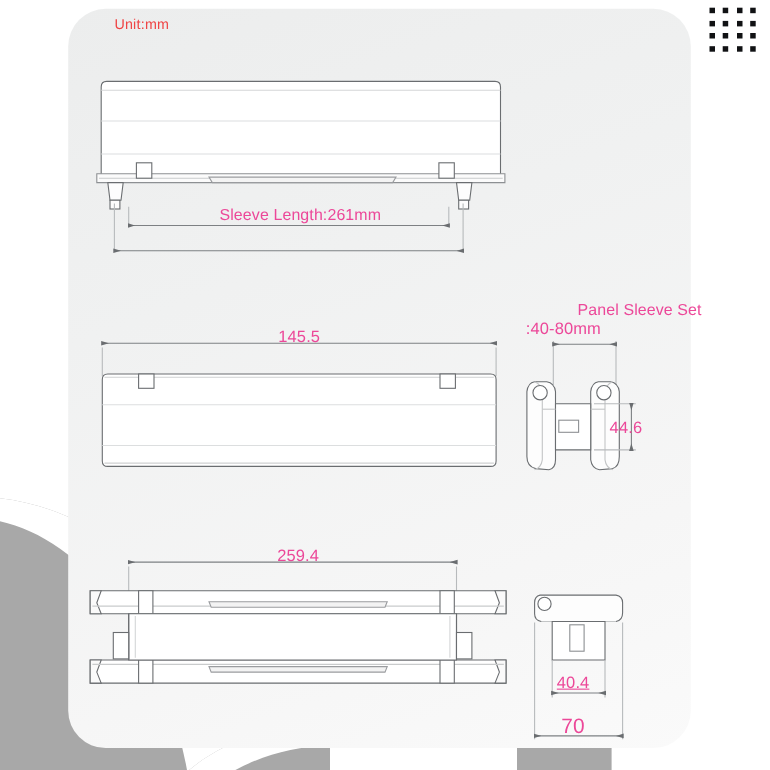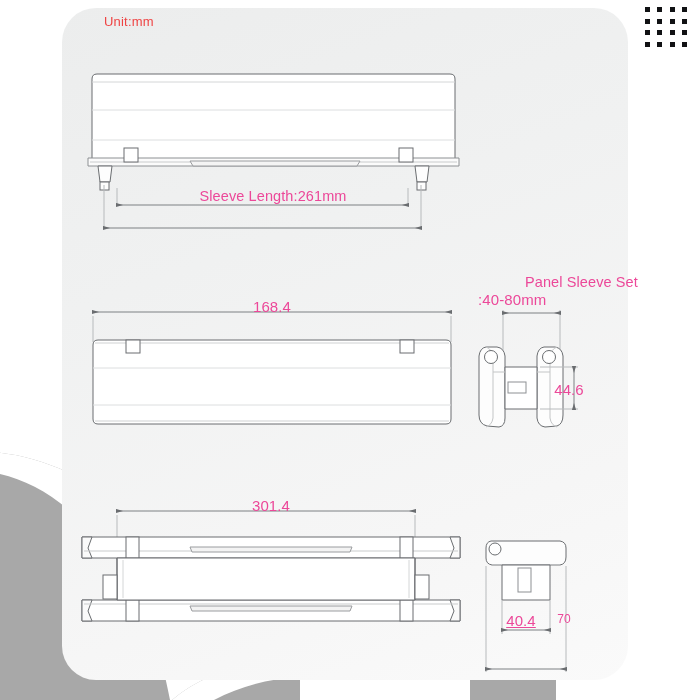--- a/index.html
+++ b/index.html
@@ -39,21 +39,21 @@
     position:absolute;z-index:5;color:#ec4899;font-size:14.5px;
     white-space:nowrap;letter-spacing:.1px;
   }
   .dim-text.c{transform:translateX(-50%);}
   .t-sleeve{left:273px;top:188px;}
   .t-fix{left:273px;top:212px;}
   .t-3138{left:272px;top:298px;font-size:15px;}
   .t-2594{left:271px;top:497px;font-size:15px;}
   .t-446{left:569px;top:381px;font-size:15px;}
   .t-404{left:521px;top:612px;font-size:15px;text-decoration:underline;}
-  .t-70{left:521px;top:612px;font-size:12px;margin-left:43px;}
+  .t-70{left:521px;top:650px;font-size:19px;}
   .t-panel1{left:501px;top:274px;font-size:14.5px;margin-left:24px;}
   .t-panel2{left:478px;top:291px;font-size:15px;}
 </style>
 </head>
 <body>
 
 <div id="stage">
 
   <svg class="swoosh-layer" viewBox="0 0 700 700">
     <path d="M -10 452 C 60 456 130 500 172 560 C 200 600 214 650 220 700 L -10 700 Z" fill="#a8a8a8"></path>
@@ -227,21 +227,21 @@
           <line x1="566" y1="566" x2="566" y2="672"></line>
         </g>
         <line x1="502" y1="630" x2="550" y2="630" stroke="#7d8083" marker-start="url(#al)" marker-end="url(#ar)"></line>
         <line x1="486" y1="669" x2="566" y2="669" stroke="#7d8083" marker-start="url(#al)" marker-end="url(#ar)"></line>
       </g>
 
     </g>
   </svg>
 
   <div class="dim-text c t-sleeve">Sleeve Length:261mm</div>
-  <div class="dim-text c t-3138">168.4</div>
-  <div class="dim-text c t-2594">301.4</div>
+  <div class="dim-text c t-3138">145.5</div>
+  <div class="dim-text c t-2594">259.4</div>
   <div class="dim-text c t-446">44.6</div>
   <div class="dim-text c t-404">40.4</div>
   <div class="dim-text c t-70">70</div>
   <div class="dim-text t-panel1">Panel Sleeve Set</div>
   <div class="dim-text t-panel2">:40-80mm</div>
 
 </div>
 
 </body></html>

